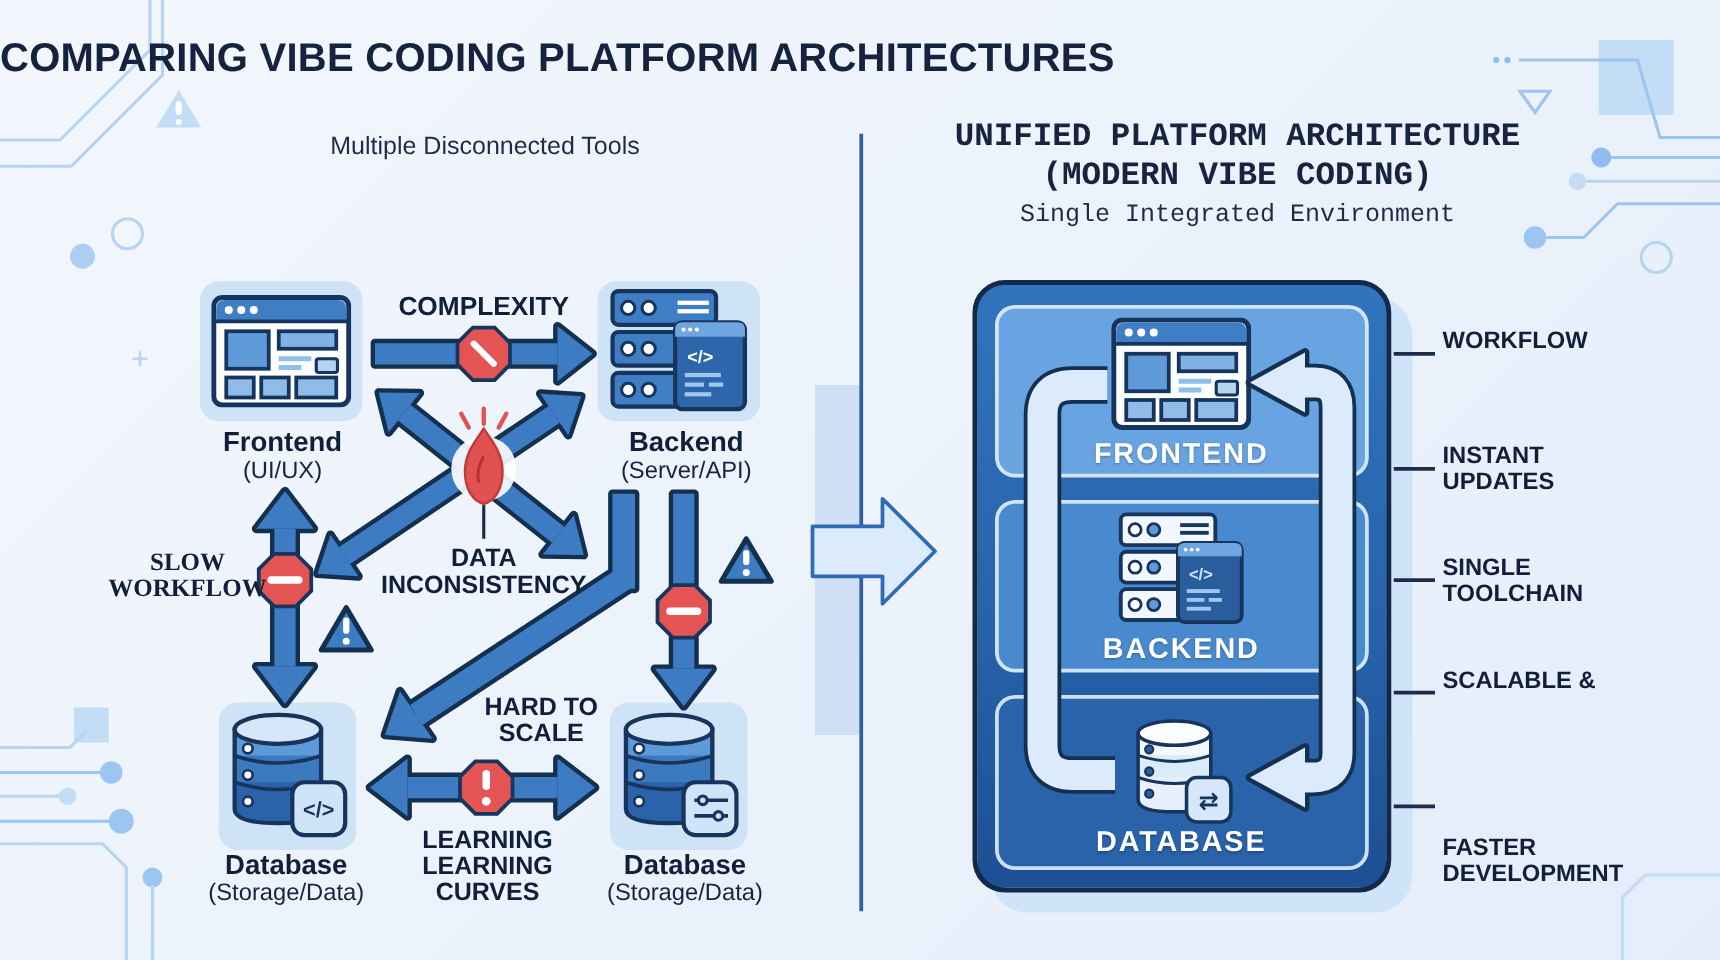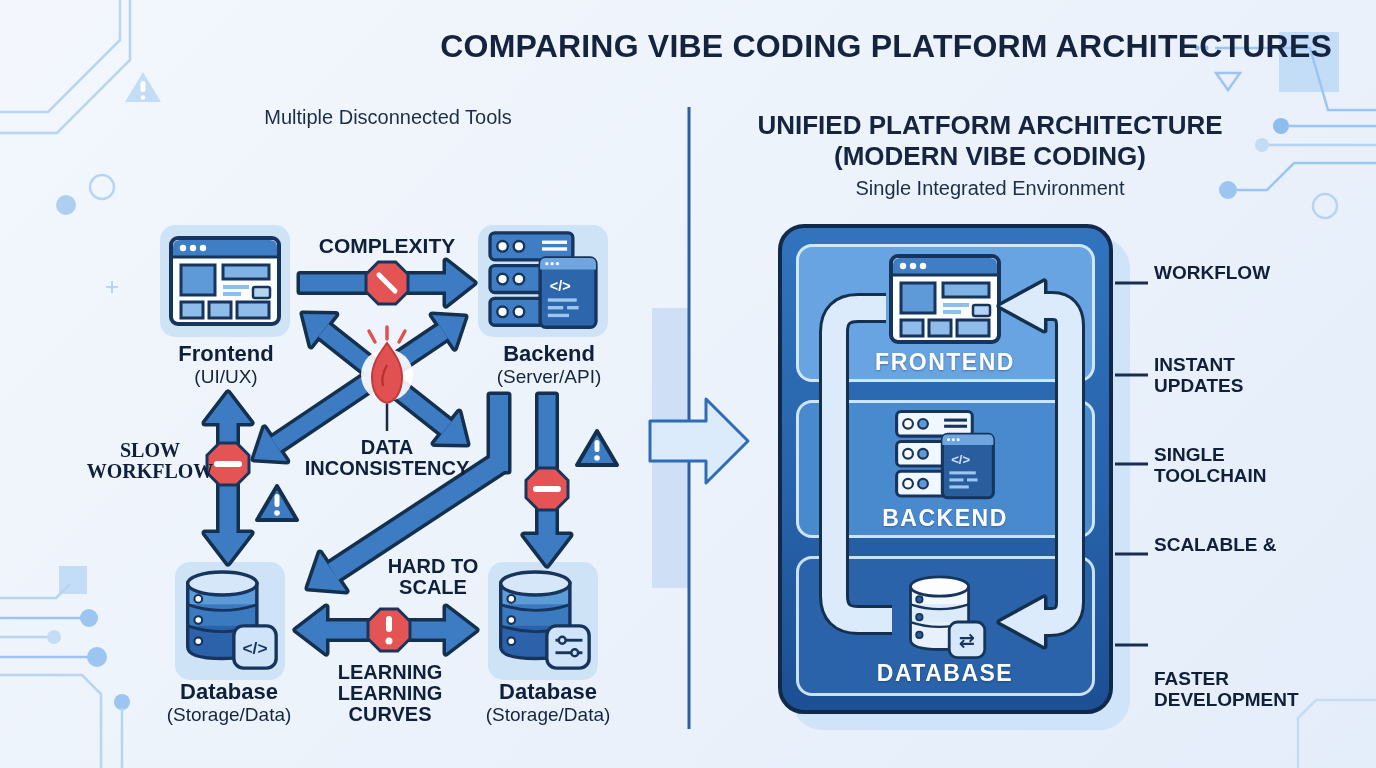--- a/index.html
+++ b/index.html
@@ -3,21 +3,21 @@
 <meta charset="utf-8">
 <style>
   html,body{margin:0;padding:0;background:#e9f0fa;}
   .stage{position:relative;width:1376px;height:768px;overflow:hidden;
          background:linear-gradient(135deg,#f3f7fd 0%,#edf3fb 45%,#e4edfa 100%);
          font-family:"Liberation Sans",sans-serif;color:#15233f;}
   svg{display:block}
   .abs{position:absolute;}
   .bg-svg{position:absolute;left:0;top:0;z-index:0;}
   .diagram-svg{position:absolute;left:0;top:0;z-index:3;pointer-events:none;} .z4{z-index:4;}
-  .title{left:0;top:28px;width:1332px;text-align:right;font-size:32px;font-weight:800;
+  .title{left:0;top:28px;width:1332px;text-align:left;font-size:32px;font-weight:800;
          letter-spacing:.2px;color:#15233f;}
   .col-head{text-align:center;font-size:26px;font-weight:800;line-height:31px;color:#16243f;}
   .col-sub{text-align:center;font-size:20px;font-weight:400;color:#1d2c47;margin-top:5px;}
   .card{position:absolute;background:#cfe3f7;border-radius:15px;display:flex;
         align-items:center;justify-content:center;}
   .nlabel{position:absolute;text-align:center;z-index:4;}
   .nl-main{font-size:22px;font-weight:700;line-height:24px;color:#101f3a;}
   .nl-sub{font-size:19px;font-weight:400;line-height:22px;color:#16253f;}
   .pain{position:absolute;text-align:center;z-index:4;font-size:20px;font-weight:800;
         line-height:21px;color:#101f3a;}
@@ -89,21 +89,21 @@
   <rect x="652" y="308" width="36" height="280" fill="#cfe0f6"></rect>
   <line x1="689" y1="107" x2="689" y2="729" stroke="#2f5f9e" stroke-width="3"></line>
 </svg>
 
 <div class="abs title">COMPARING VIBE CODING PLATFORM ARCHITECTURES</div>
 
 <div class="abs z4" style="left:110px;top:101px;width:556px;">
   <div class="col-sub">Multiple Disconnected Tools</div>
 </div>
 
-<div class="abs z4" style="left:710px;top:110px;width:560px;">
+<div class="abs z4" style="left:710px;top:94px;width:560px;font-family:Liberation Mono, monospace;">
   <div class="col-head">
         <div>UNIFIED PLATFORM ARCHITECTURE</div>
   <div>(MODERN VIBE CODING)</div>
       </div>
   <div class="col-sub">Single Integrated Environment</div>
 </div>
 
 <div class="card" style="left:160px;top:225px;width:130px;height:112px;">
   <svg width="112" height="90" viewBox="0 0 112 90">
     <rect x="2" y="2" width="108" height="86" rx="7" fill="#fbfdff" stroke="#17355c" stroke-width="4"></rect>

